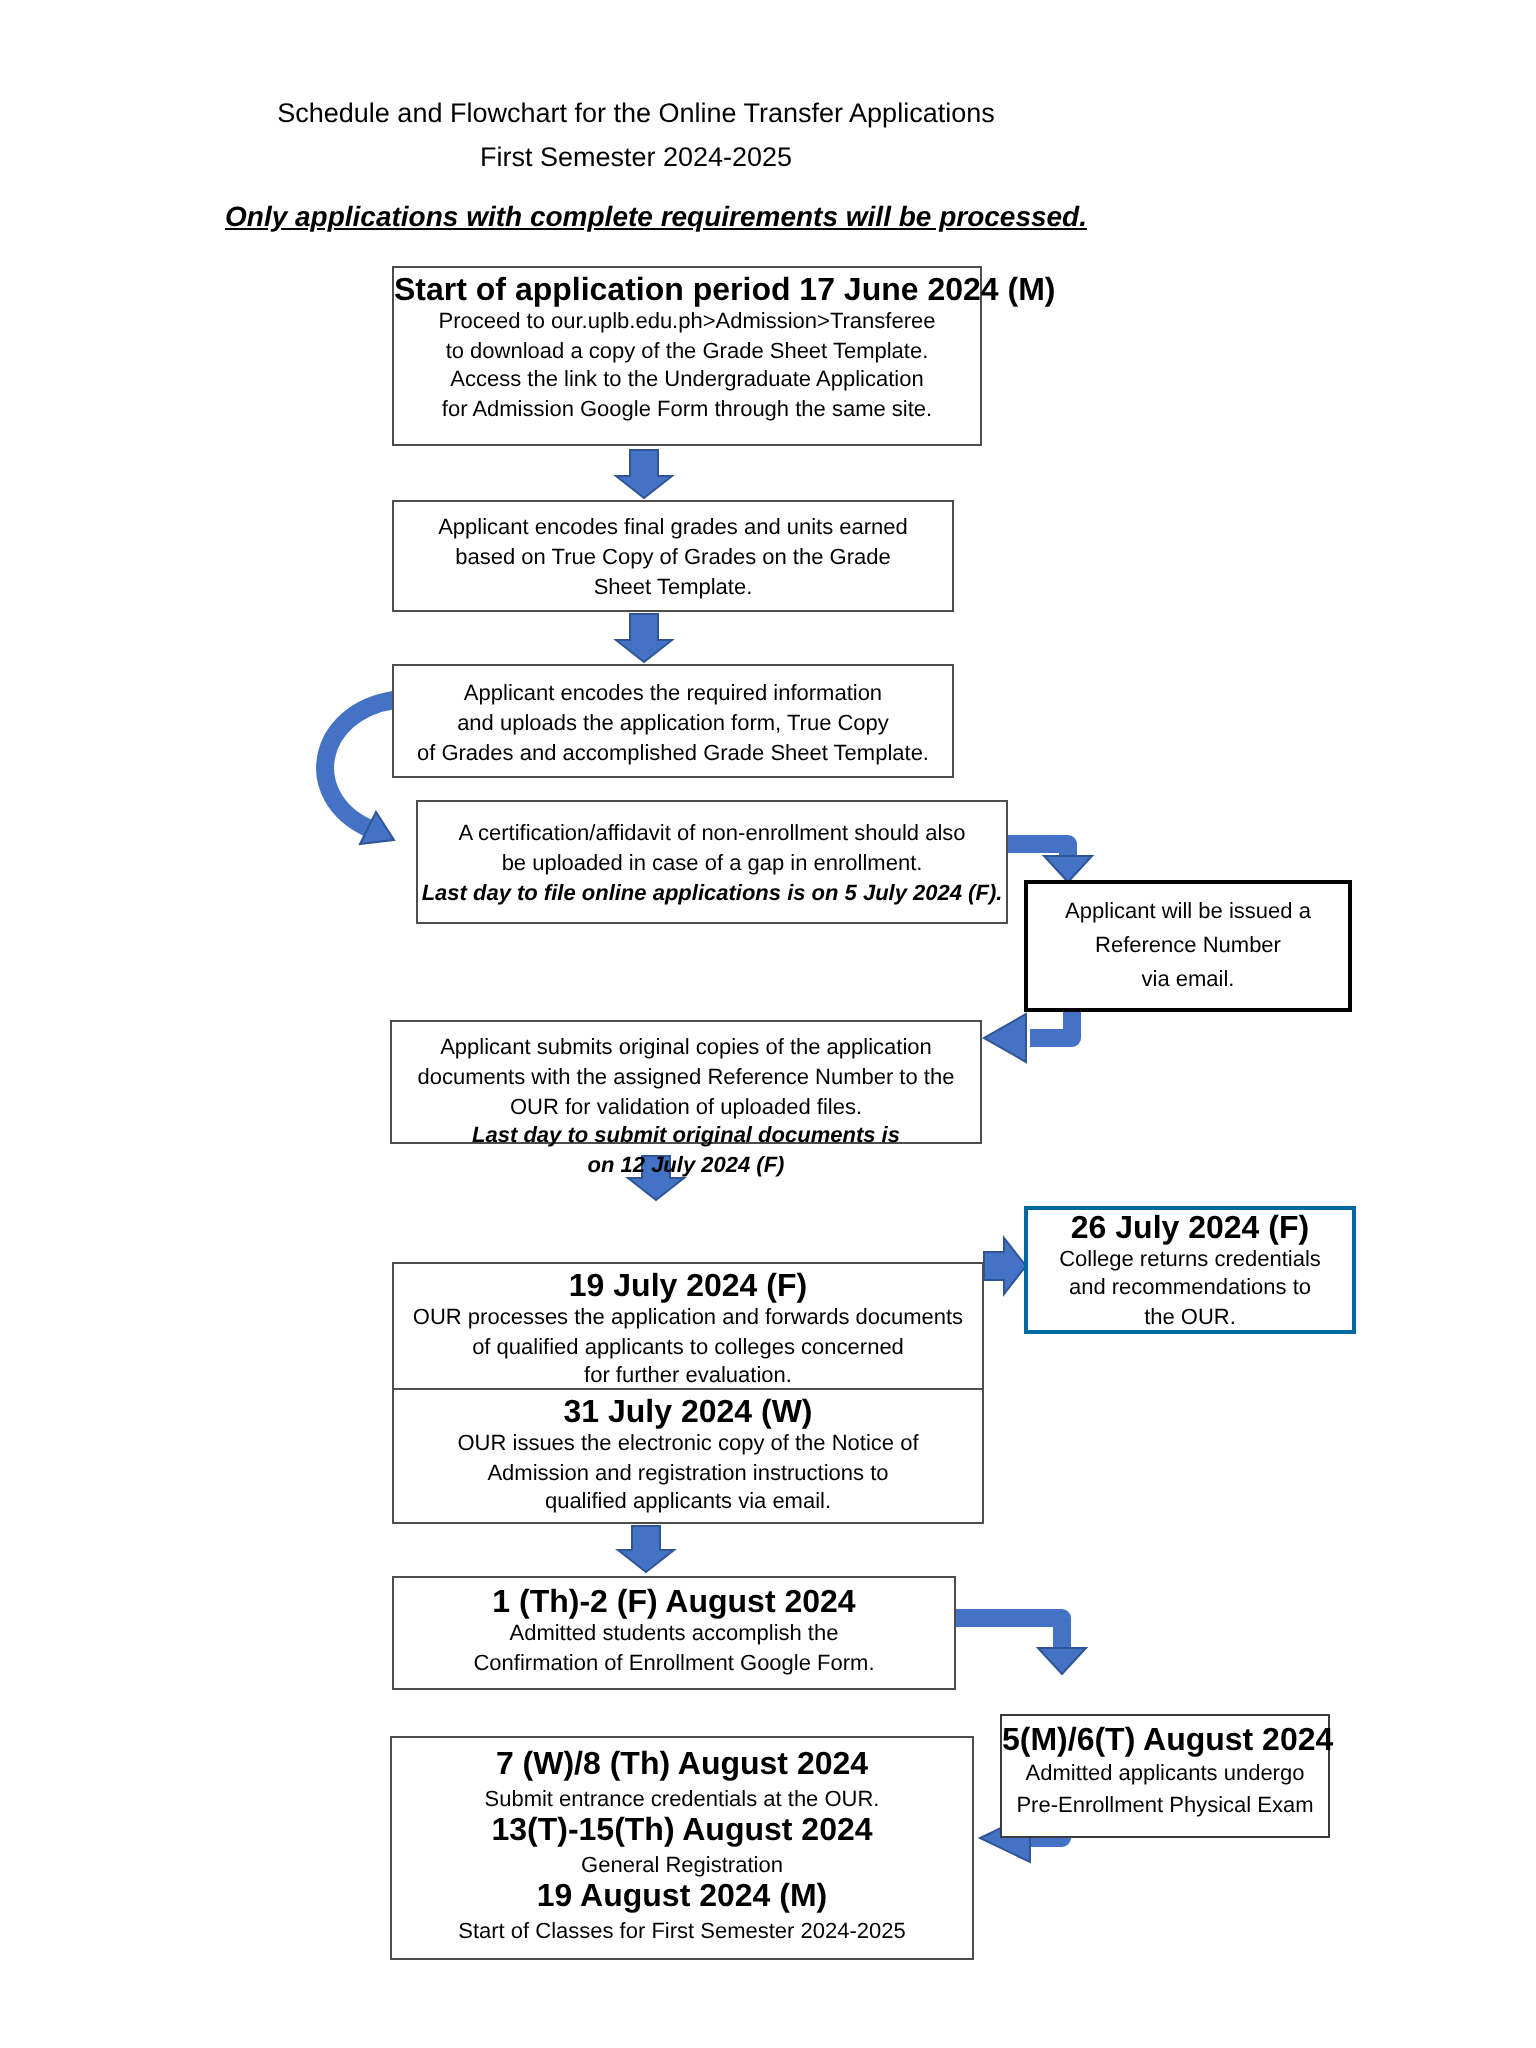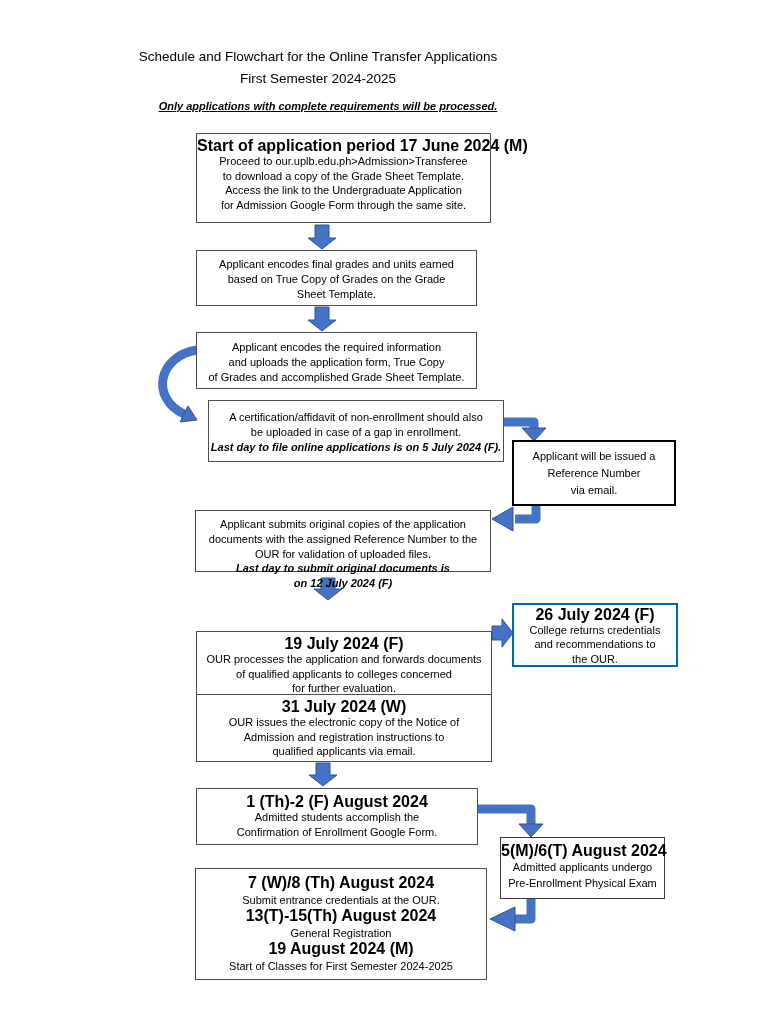--- a/index.html
+++ b/index.html
@@ -2,30 +2,30 @@
 <html><head>
 <meta charset="utf-8">
 <style>
   html,body { margin:0; padding:0; background:#ffffff; }
   .page {
     position:relative; width:768px; height:1024px; background:#ffffff;
     font-family:"Liberation Sans", sans-serif; color:#000;
     overflow:hidden;
   }
   .hdr { position:absolute; left:38px; width:560px; text-align:center; font-size:13.5px; line-height:22px; }
-  .notice { position:absolute; left:48px; width:560px; text-align:center; font-size:11px;
+  .notice { position:absolute; left:48px; width:560px; text-align:center; font-size:14px;
             font-weight:bold; font-style:italic; text-decoration:underline; }
   .fbox { position:absolute; background:#fff; border:1px solid #4d4d4d; box-sizing:border-box;
           text-align:center; font-size:11px; line-height:14.8px; }
   .fbox > div { white-space:nowrap; }
   .bt { font-weight:bold; font-size:16px; }
   .bi { font-weight:bold; font-style:italic; }
   .thick { border:2.5px solid #000; }
   .med   { border:2px solid #0369a1; }
-  .semi  { border:1.5px solid #3a3a3a; }
+  .semi  { border:1.5px solid #3a3a3a;margin-top:20px; }
   svg.arrows { position:absolute; left:0; top:0; pointer-events:none; }
   .blk { fill:#4472C4; stroke:#2F5597; stroke-width:1; }
   .elb { fill:none; stroke:#4472C4; stroke-width:9; stroke-linecap:butt; stroke-linejoin:round; }
   .tri { fill:#4472C4; stroke:#2F5597; stroke-width:1; }
 </style>
 </head>
 <body>
 
 <div class="page">
 

